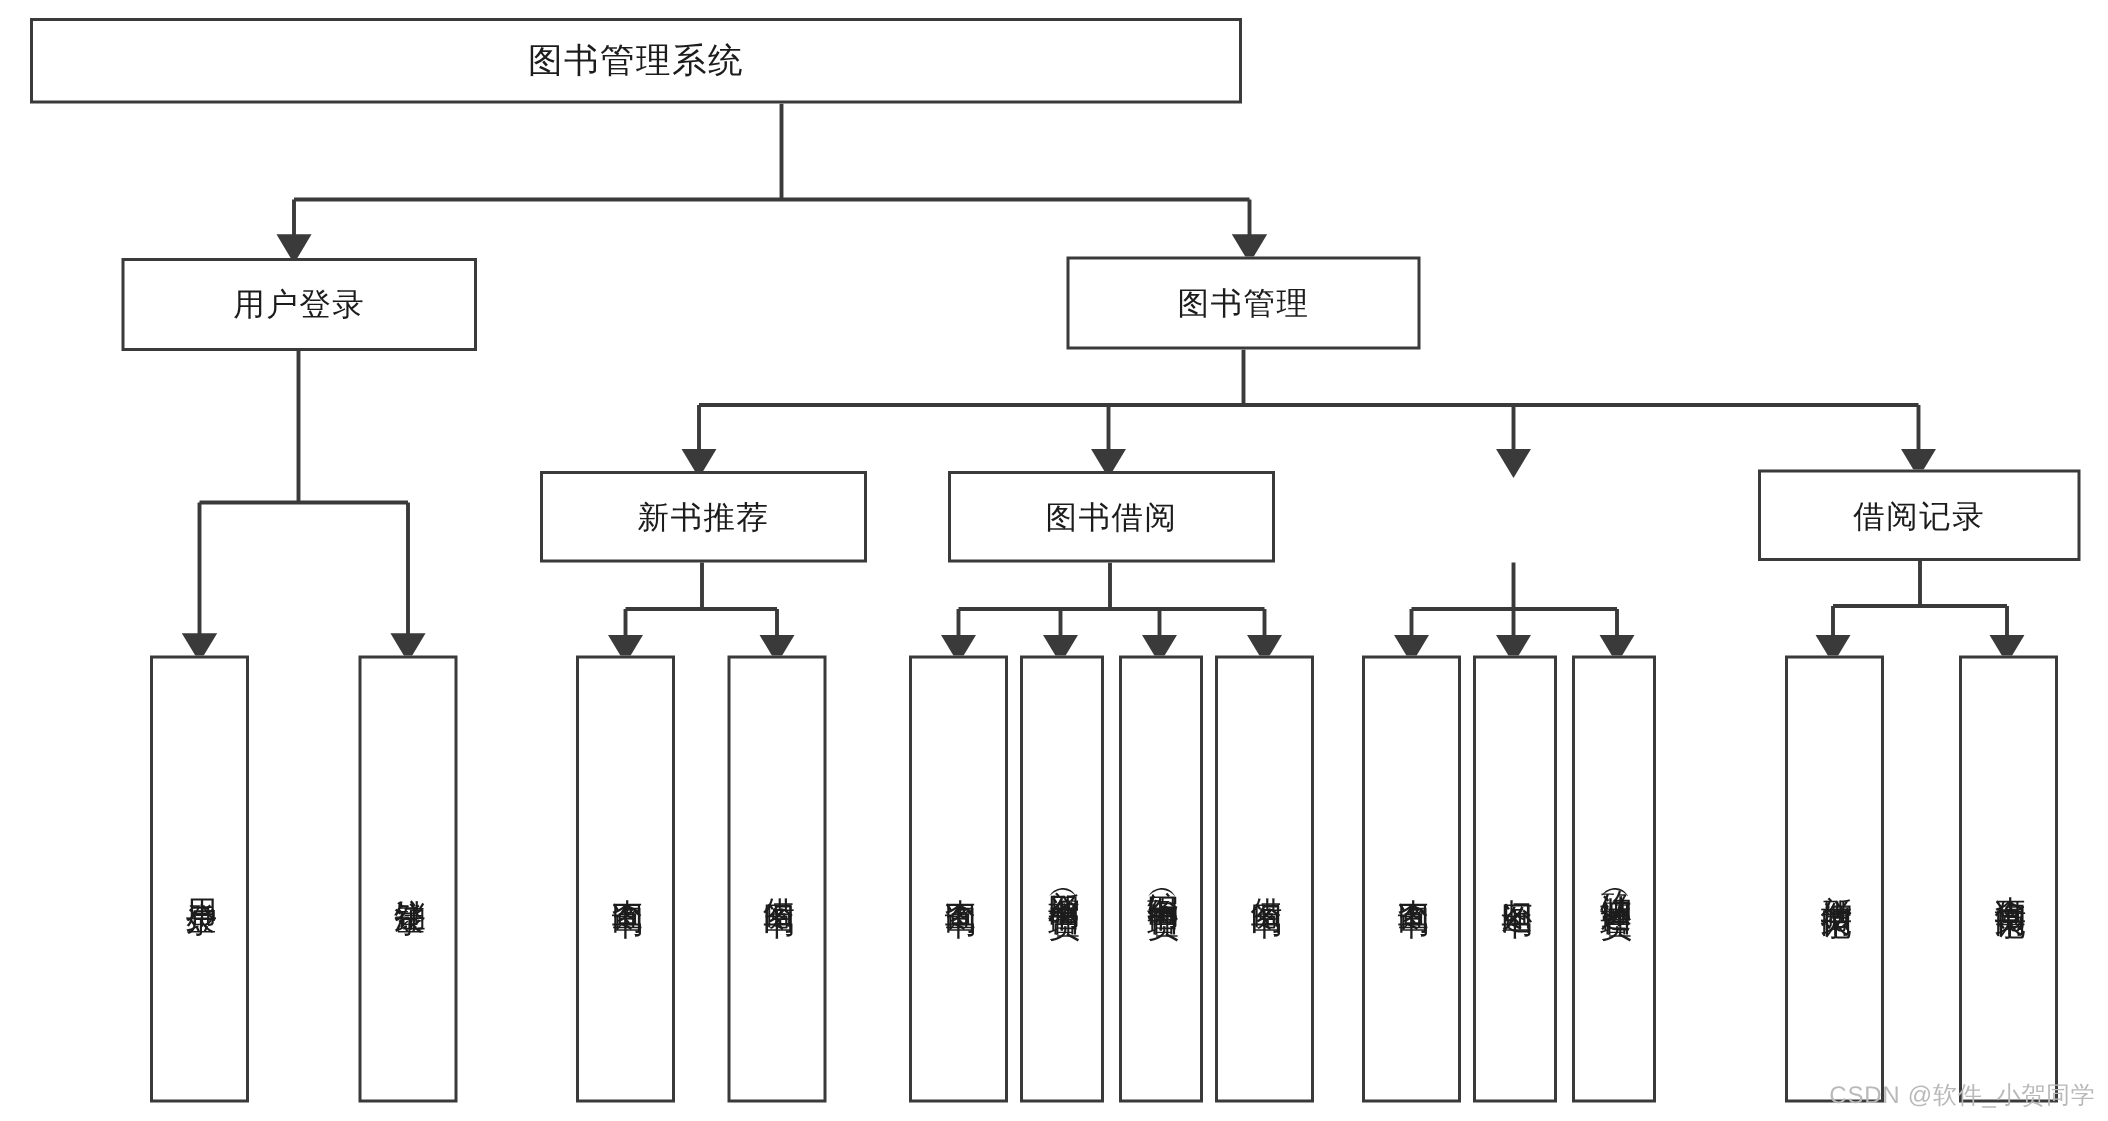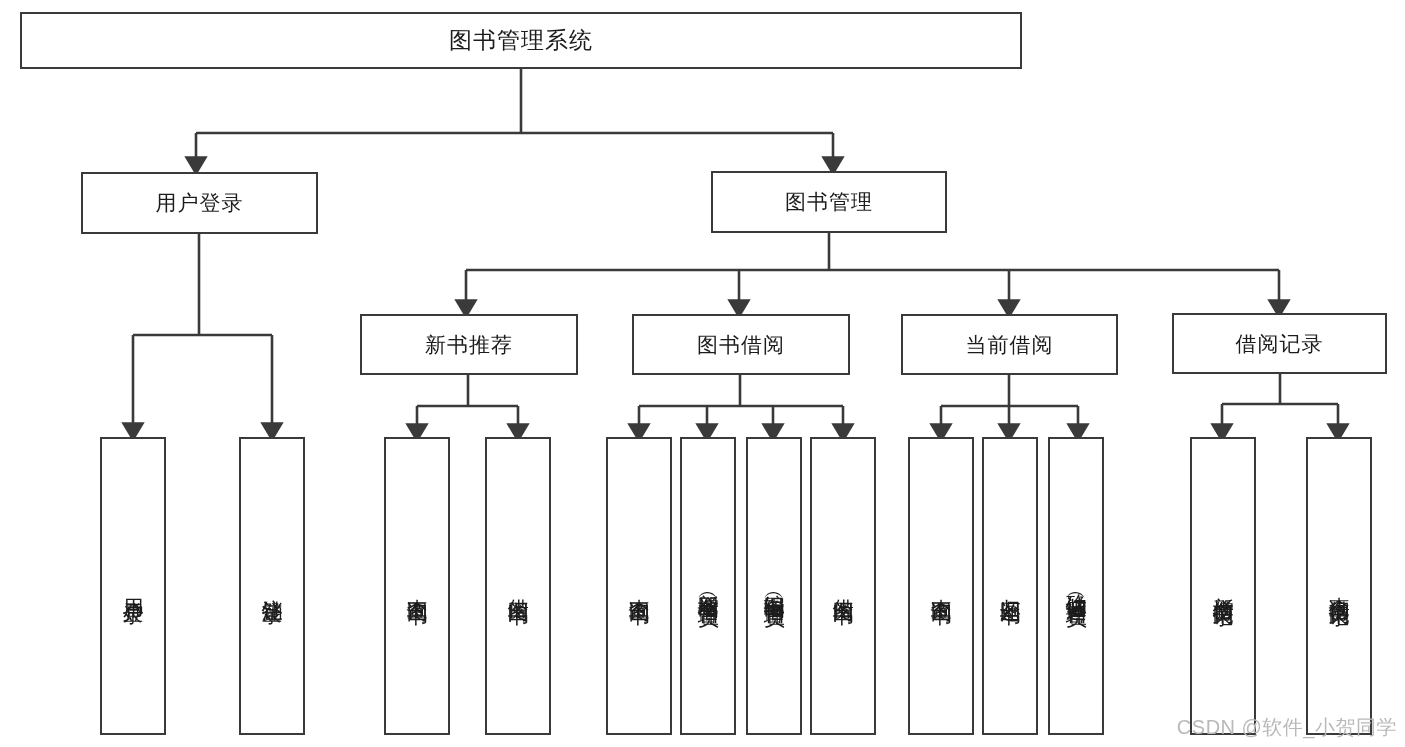--- a/index.html
+++ b/index.html
@@ -56,21 +56,21 @@
   .node.leaf .vtext{
     writing-mode:vertical-rl;
     text-orientation:upright;
     display:block;
     white-space:nowrap;
   }
   #watermark{
     position:absolute;
     right:8px;
     bottom:6px;
-    font-size:20px;
+    font-size:16px;
     color:#b9b9b9;
     letter-spacing:0.5px;
     white-space:nowrap;
   }
 </style>
 </head>
 <body>
 
 <div id="canvas">
 
@@ -117,39 +117,36 @@
       <path d="M1009,406 L1009,430" marker-end="url(#ah)"></path>
       <path d="M1078,406 L1078,430" marker-end="url(#ah)"></path>
 
       <path d="M1280,374 L1280,404"></path>
       <path d="M1222,404 L1338,404"></path>
       <path d="M1222,404 L1222,430" marker-end="url(#ah)"></path>
       <path d="M1338,404 L1338,430" marker-end="url(#ah)"></path>
     </g>
   </svg>
 
-  <div class="node root" style="left:20px; top:12px; width:1002px; height:57px;">
+  <div class="node root" style="left:20px; top:12px; width:808px; height:57px;">
     <span>图书管理系统</span>
   </div>
 
   <div class="node lvl1" style="left:81px; top:172px; width:237px; height:62px;">
     <span>用户登录</span>
   </div>
   <div class="node lvl1" style="left:711px; top:171px; width:236px; height:62px;">
     <span>图书管理</span>
   </div>
 
   <div class="node lvl2" style="left:360px; top:314px; width:218px; height:61px;">
     <span>新书推荐</span>
   </div>
   <div class="node lvl2" style="left:632px; top:314px; width:218px; height:61px;justify-content:center;">
     <span>图书借阅</span>
-  </div>
-  <div class="node lvl2" style="left:901px; top:314px; width:217px; height:61px;">
-    <span>当前借阅</span>
   </div>
   <div class="node lvl2" style="left:1172px; top:313px; width:215px; height:61px;">
     <span>借阅记录</span>
   </div>
 
   <div class="node leaf" style="left:100px; top:437px; width:66px; height:298px;">
     <span class="vtext">用户登录</span>
   </div>
   <div class="node leaf" style="left:239px; top:437px; width:66px; height:298px;">
     <span class="vtext">注销登录</span>

